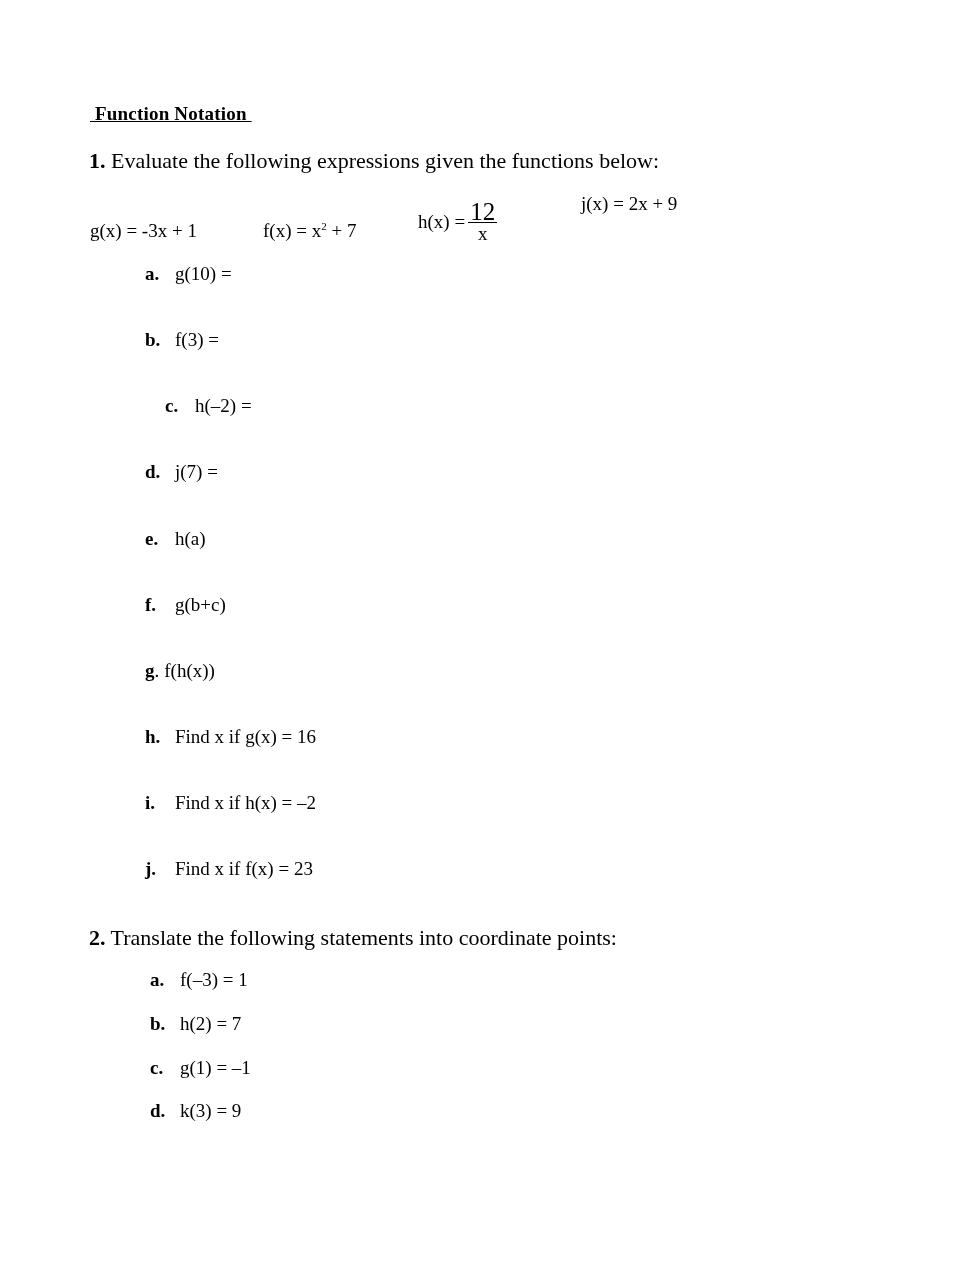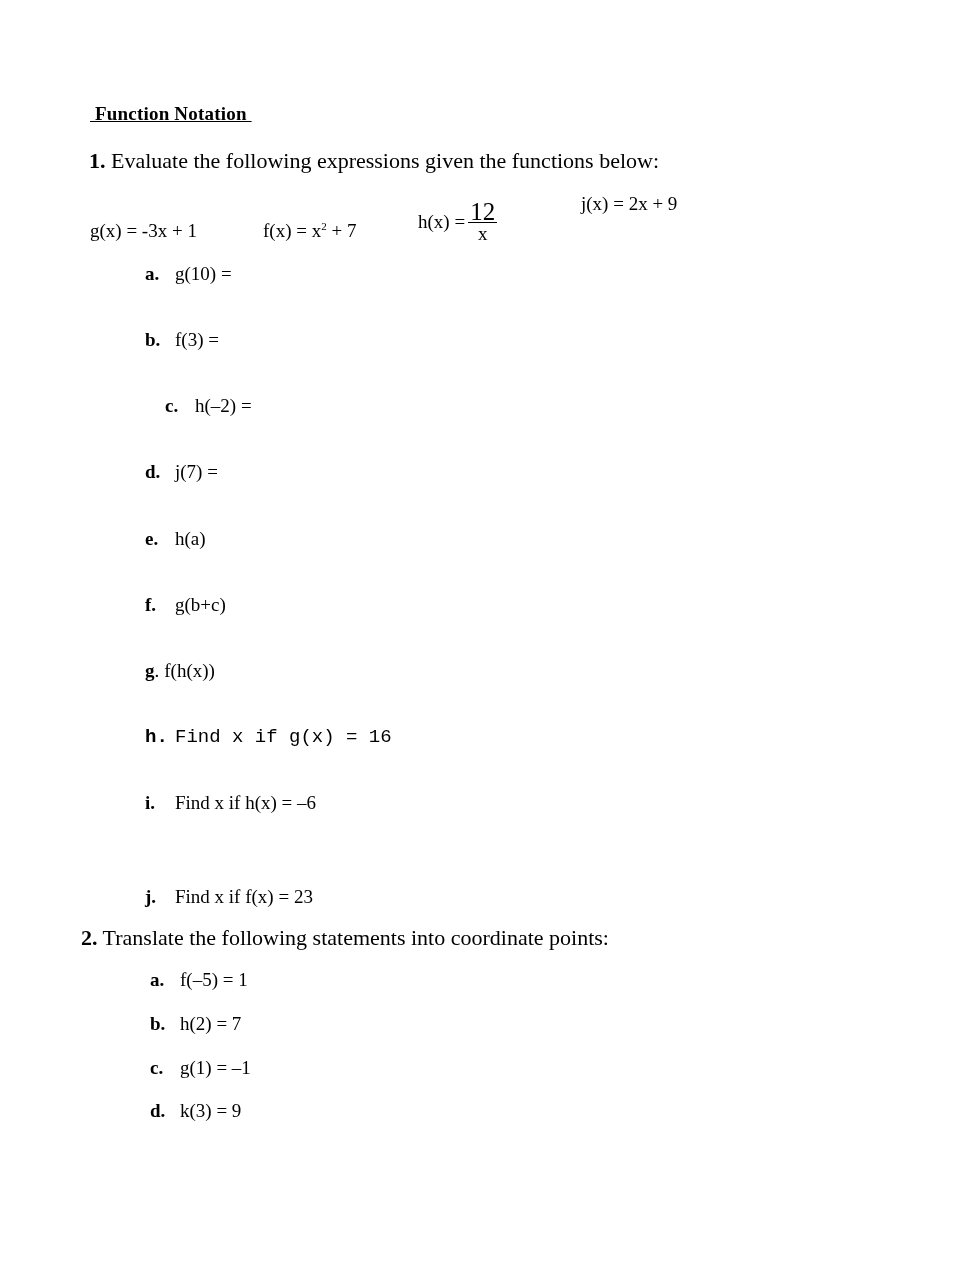--- a/index.html
+++ b/index.html
@@ -35,21 +35,21 @@
     font-size: 22px;
     white-space: nowrap;
   }
   .question .qnum {
     font-weight: bold;
   }
   .question .qtext {
     font-weight: normal;
   }
   .q1 { left: 89px; top: 148px; }
-  .q2 { left: 81px; top: 925px; text-align: center; }
+  .q2 { left: 89px; top: 925px; text-align: center; }
 
   
   .func {
     position: absolute;
     font-size: 19px;
     white-space: nowrap;
   }
   .func-g { left: 90px;  top: 220px; }
   .func-f { left: 263px; top: 220px; }
   .func-h { left: 418px; top: 203px; }
@@ -156,37 +156,37 @@
   </div>
   <div class="item std" style="left:145px; top:528px;">
     <span class="letter">e.</span><span class="body">h(a)</span>
   </div>
   <div class="item std" style="left:145px; top:594px;">
     <span class="letter">f.</span><span class="body">g(b+c)</span>
   </div>
   <div class="item tight" style="left:145px; top:660px;">
     <span class="letter"><span>g</span><span class="dot">.</span></span><span class="body">f(h(x))</span>
   </div>
-  <div class="item std" style="left:145px; top:726px;font-family:Liberation Mono, monospace;">
+  <div class="item std" style="left:145px; top:726px;">
     <span class="letter">h.</span><span class="body">Find x if g(x) = 16</span>
   </div>
   <div class="item std" style="left:145px; top:792px;">
-    <span class="letter">i.</span><span class="body">Find x if h(x) = –6</span>
+    <span class="letter">i.</span><span class="body">Find x if h(x) = –2</span>
   </div>
-  <div class="item std" style="left:145px; top:858px;margin-top:28px;">
+  <div class="item std" style="left:145px; top:858px;">
     <span class="letter">j.</span><span class="body">Find x if f(x) = 23</span>
   </div>
 
   <div class="question q2">
     <span class="qnum">2.</span>
     <span class="qtext">Translate the following statements into coordinate points:</span>
   </div>
 
   <div class="item q2item" style="left:150px; top:969px;">
-    <span class="letter">a.</span><span class="body">f(–5) = 1</span>
+    <span class="letter">a.</span><span class="body">f(–3) = 1</span>
   </div>
   <div class="item q2item" style="left:150px; top:1013px;">
     <span class="letter">b.</span><span class="body">h(2) = 7</span>
   </div>
   <div class="item q2item" style="left:150px; top:1057px;">
     <span class="letter">c.</span><span class="body">g(1) = –1</span>
   </div>
   <div class="item q2item" style="left:150px; top:1100px;">
     <span class="letter">d.</span><span class="body">k(3) = 9</span>
   </div>

